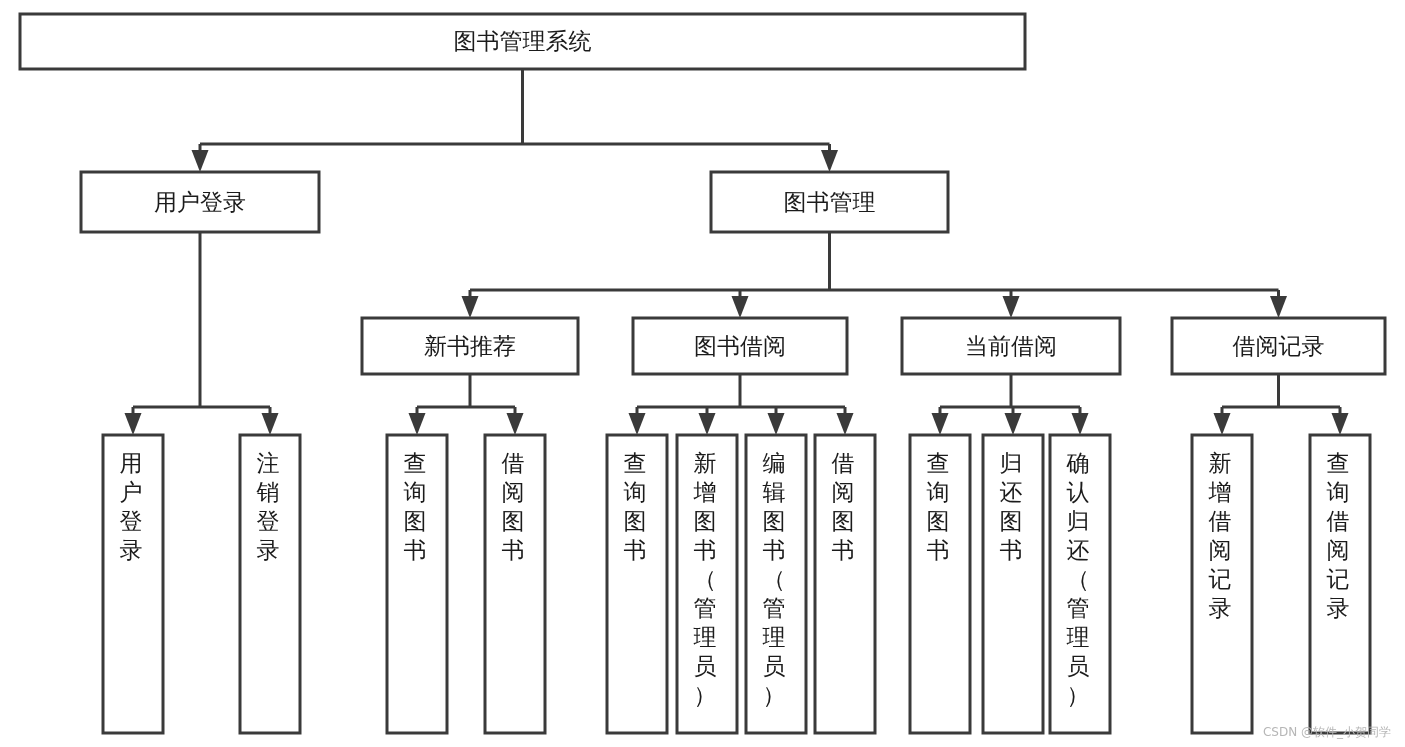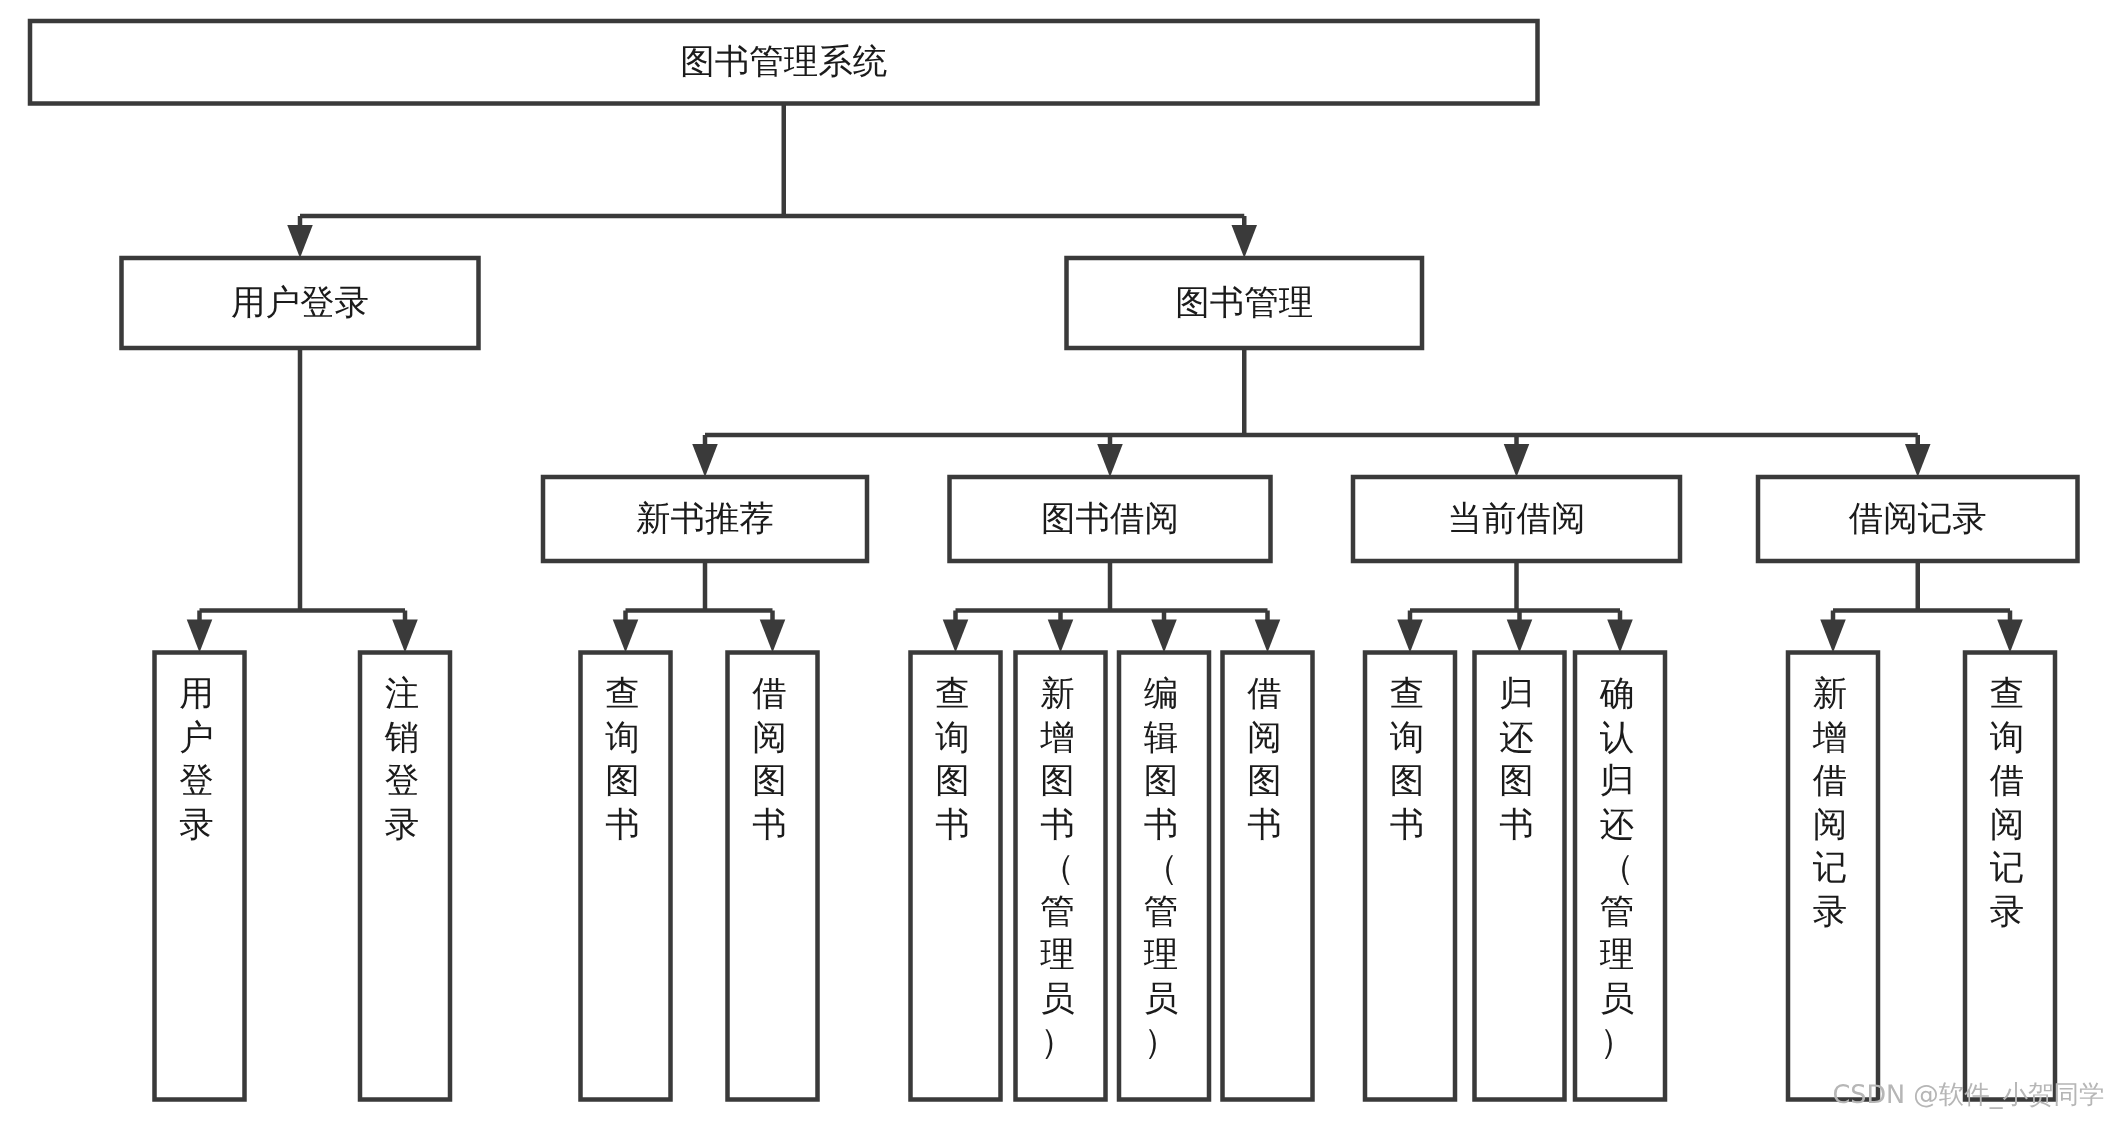--- a/index.html
+++ b/index.html
@@ -50,24 +50,24 @@
   .node-label-v {
     font-family: "DejaVu Sans", "Liberation Sans", sans-serif;
     font-size: 23px;
     fill: #1b1b1b;
     text-anchor: middle;
     dominant-baseline: central;
     letter-spacing: 4px;
   }
   .watermark-text {
     position: absolute;
-    right: 2px;
+    right: 14px;
     bottom: 6px;
     font-family: "DejaVu Sans", "Liberation Sans", sans-serif;
-    font-size: 17px;
+    font-size: 12px;
     color: #b6b6b6;
     white-space: nowrap;
     user-select: none;
   }
 </style>
 </head>
 <body>
 
 <div id="diagram-root">
   <svg class="diagram" viewBox="0 0 1405 747">

